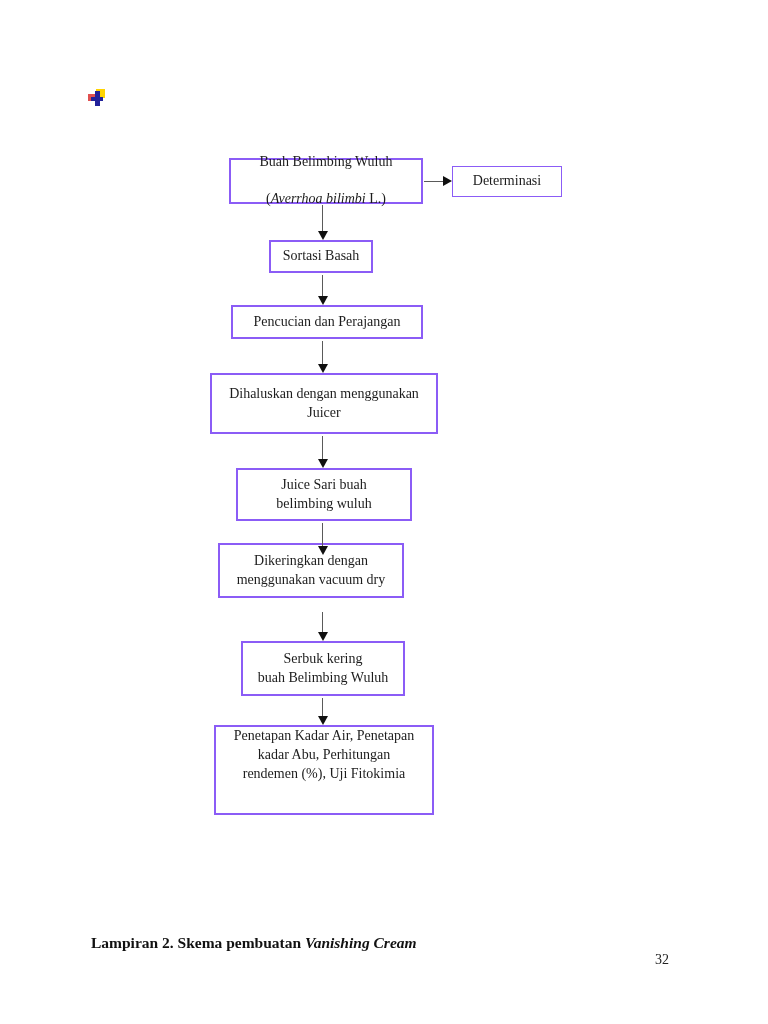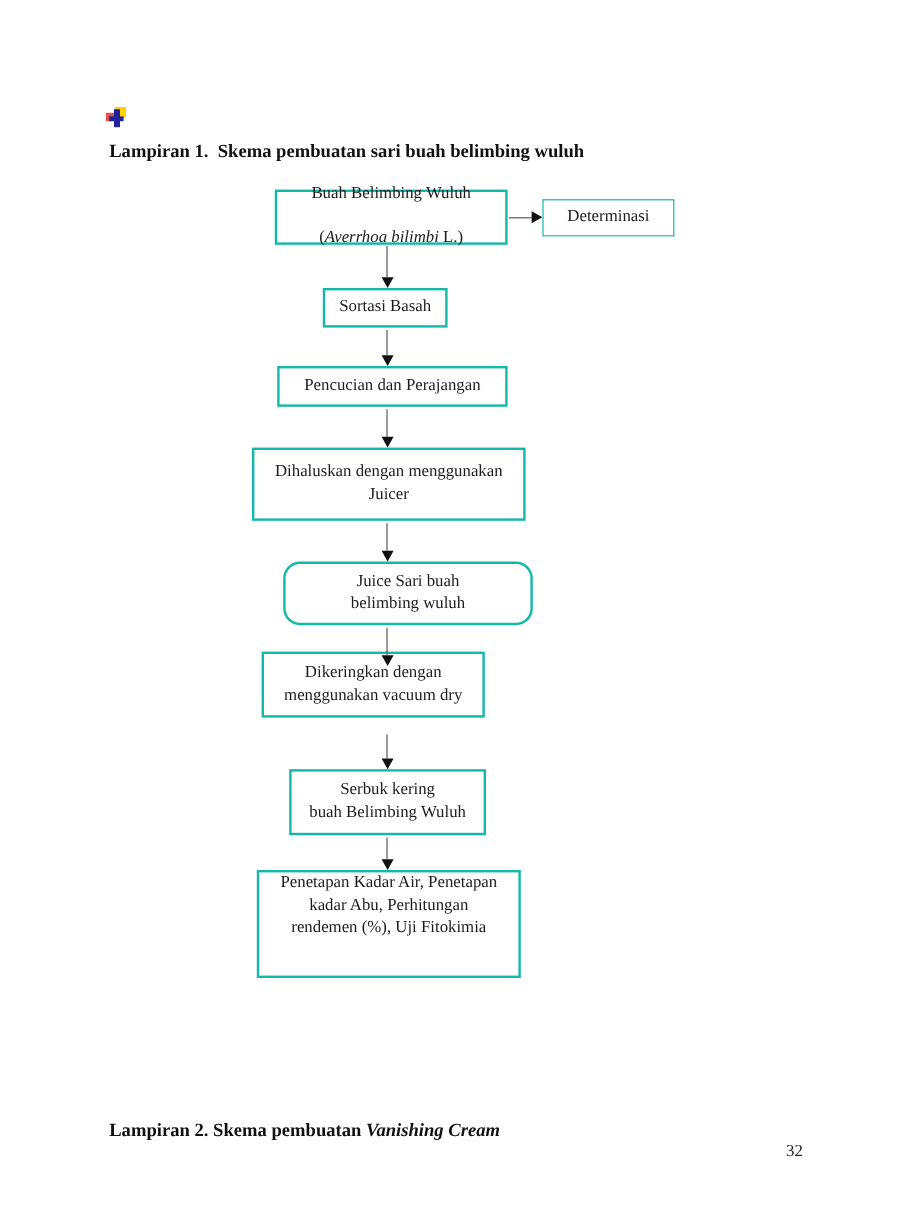--- a/index.html
+++ b/index.html
@@ -14,31 +14,31 @@
   }
   #heading-1 { left:91px; top:118px; }
   #heading-2 { left:91px; top:934px; }
   #heading-2 .cursive { font-style:italic; }
   .pageno { position:absolute; left:655px; top:952px; font-size:14px; color:#222; }
 
   .anchor-icon { position:absolute; left:88px; top:89px; width:20px; height:20px; }
 
   .box {
     position:absolute; box-sizing:border-box; background:#fff;
-    border:2px solid #14b8a6;
+    border:2px solid #8b5cf6;
     display:flex; align-items:center; justify-content:center;
     text-align:center; font-size:14px; line-height:1.34;
     white-space:pre-line; color:#1c1c1c;
   }
   #node-buah        { left:229px; top:158px; width:194px; height:46px; }
   #node-determinasi { left:452px; top:166px; width:110px; height:31px; border-width:1.5px; }
   #node-sortasi     { left:269px; top:240px; width:104px; height:33px; }
   #node-pencucian   { left:231px; top:305px; width:192px; height:34px; }
   #node-dihaluskan  { left:210px; top:373px; width:228px; height:61px; }
-  #node-juice       { left:236px; top:468px; width:208px; height:53px;border-radius:14px; }
+  #node-juice       { left:236px; top:468px; width:176px; height:53px; }
   #node-dikeringkan { left:218px; top:543px; width:186px; height:55px; }
   #node-serbuk      { left:241px; top:641px; width:164px; height:55px; }
   #node-penetapan   { left:214px; top:725px; width:220px; height:90px;
                       align-items:flex-start; padding-top:0; }
 
   .varrow { position:absolute; left:322px; width:0; border-left:1.3px solid #5a5a5a; }
   .varrow::after {
     content:""; position:absolute; left:-5.5px; bottom:-9px;
     width:0; height:0;
     border-left:5px solid transparent; border-right:5px solid transparent;
@@ -65,21 +65,20 @@
 
 <div class="page">
 
   <svg class="anchor-icon" viewBox="0 0 20 20" xmlns="http://www.w3.org/2000/svg">
     <rect x="8" y="0" width="9" height="9" fill="#FFD400"></rect>
     <rect x="0" y="5" width="9" height="7" fill="#E05050"></rect>
     <rect x="7" y="2" width="5" height="15" fill="#22229A"></rect>
     <rect x="3" y="8" width="12" height="4" fill="#22229A"></rect>
   </svg>
 
-  <div id="heading-1" class="heading">Lampiran 1.  Skema pembuatan sari buah belimbing wuluh</div>
 
   <div class="box" id="node-buah">
     <div>
       <div>Buah Belimbing Wuluh</div>
       <div><span>(</span><i>Averrhoa bilimbi</i><span> L.)</span></div>
     </div>
   </div>
 
   <div class="box" id="node-determinasi">Determinasi</div>
 

